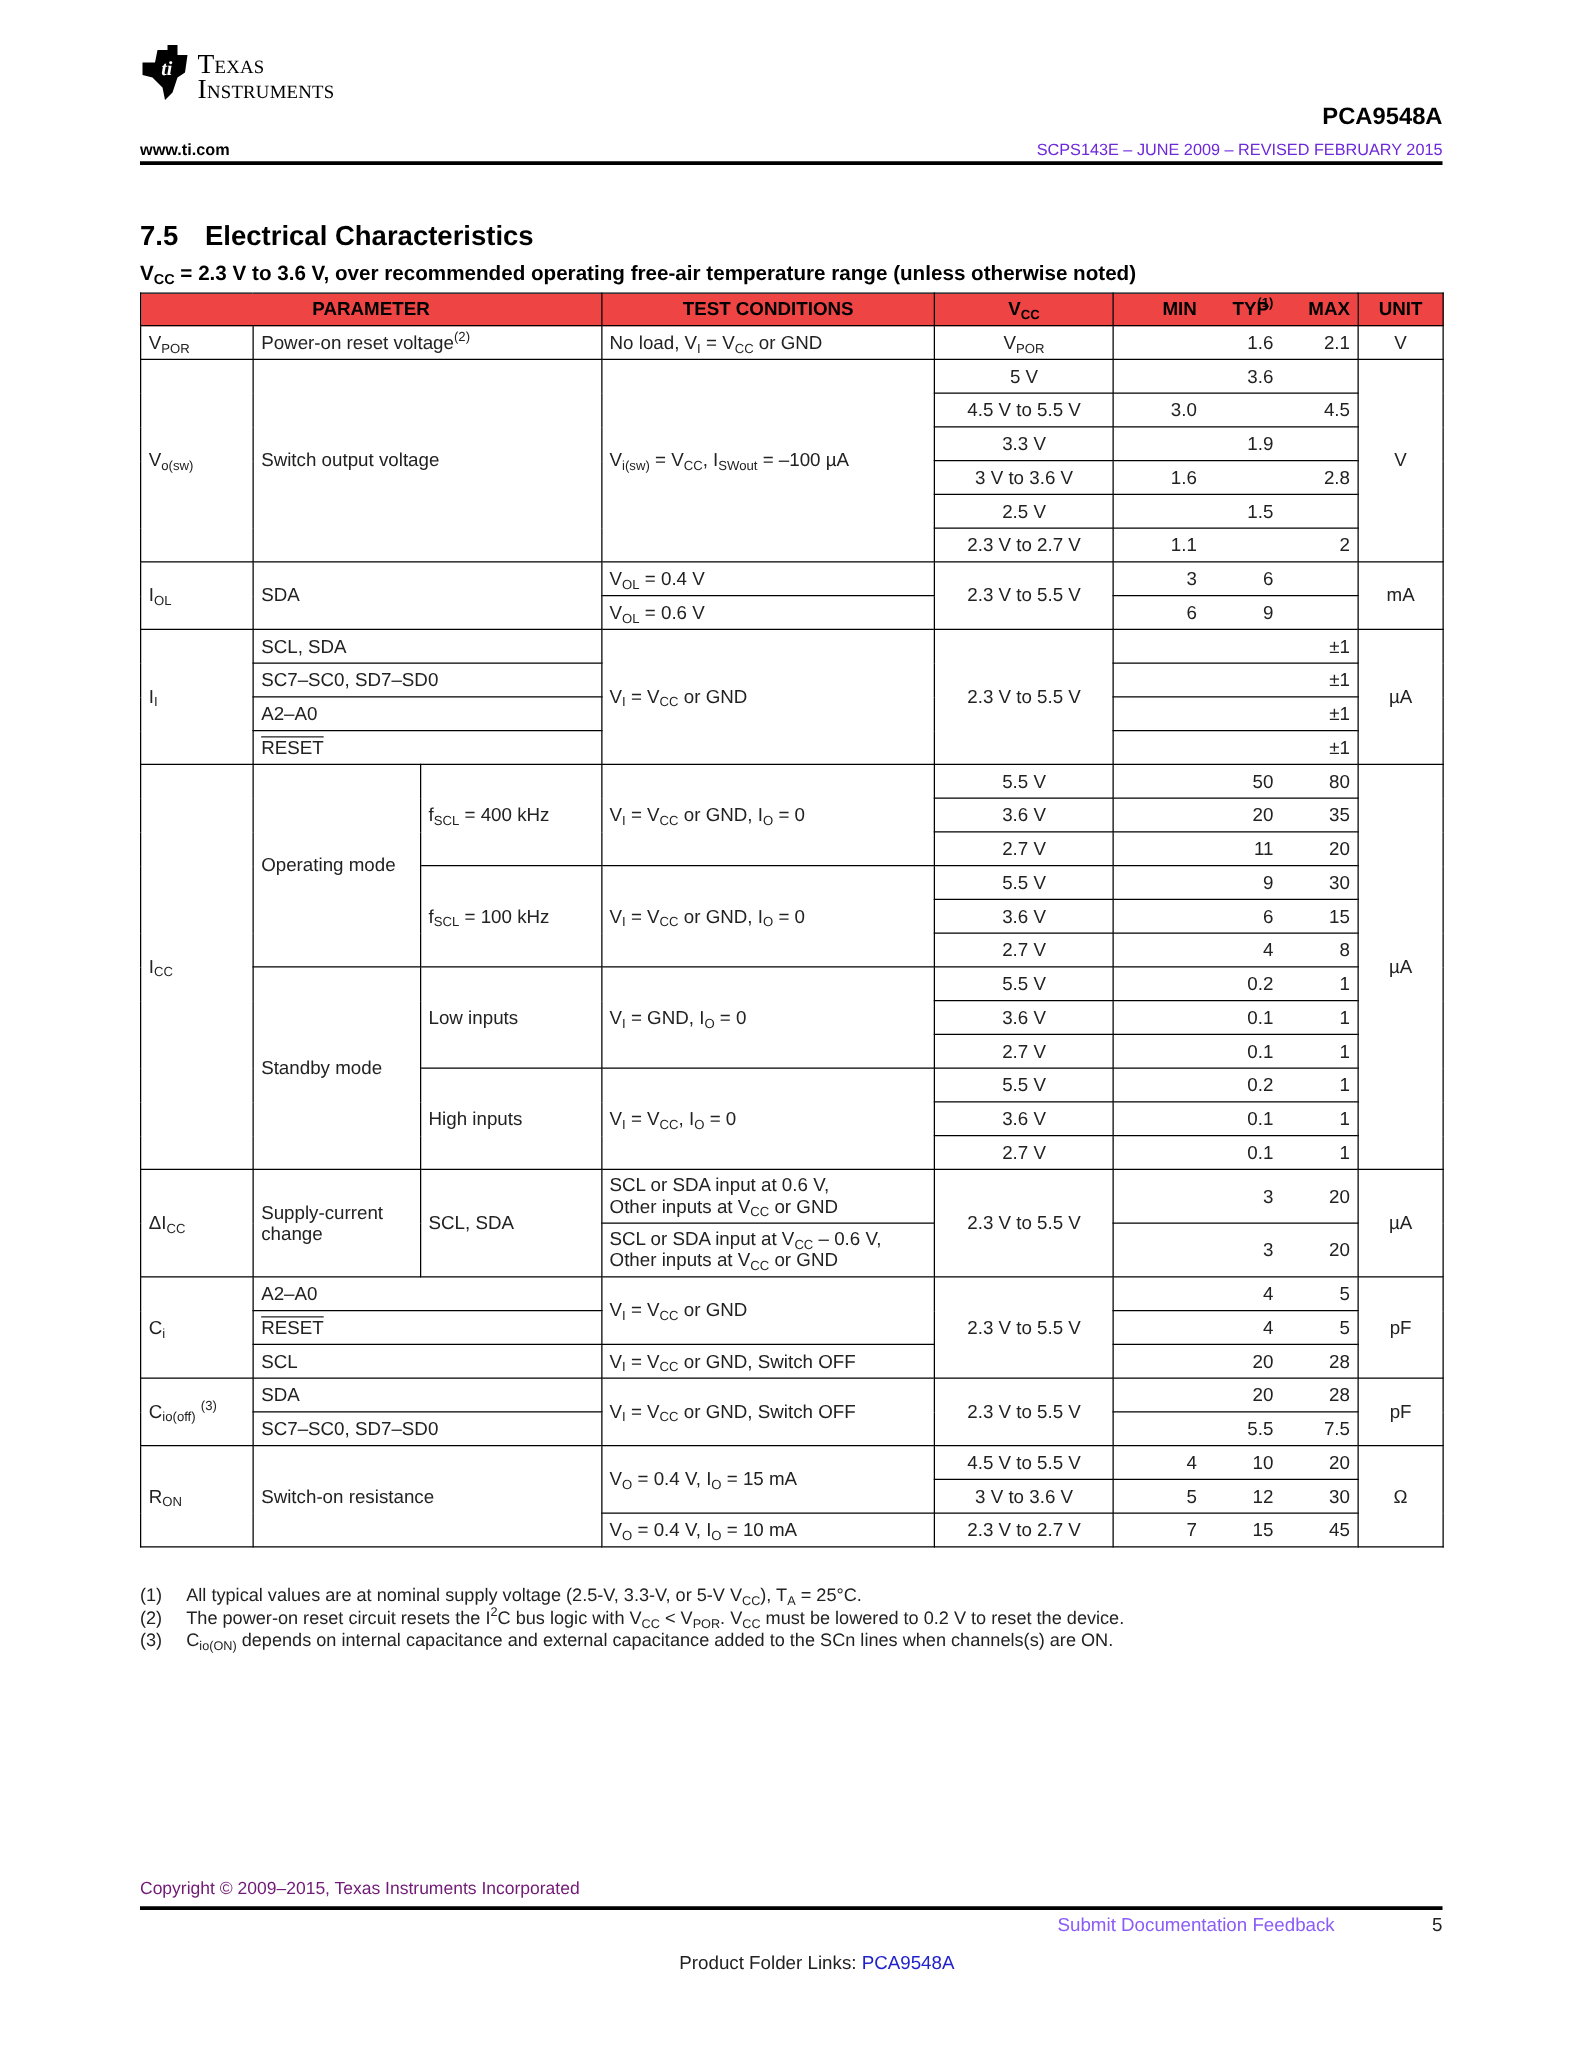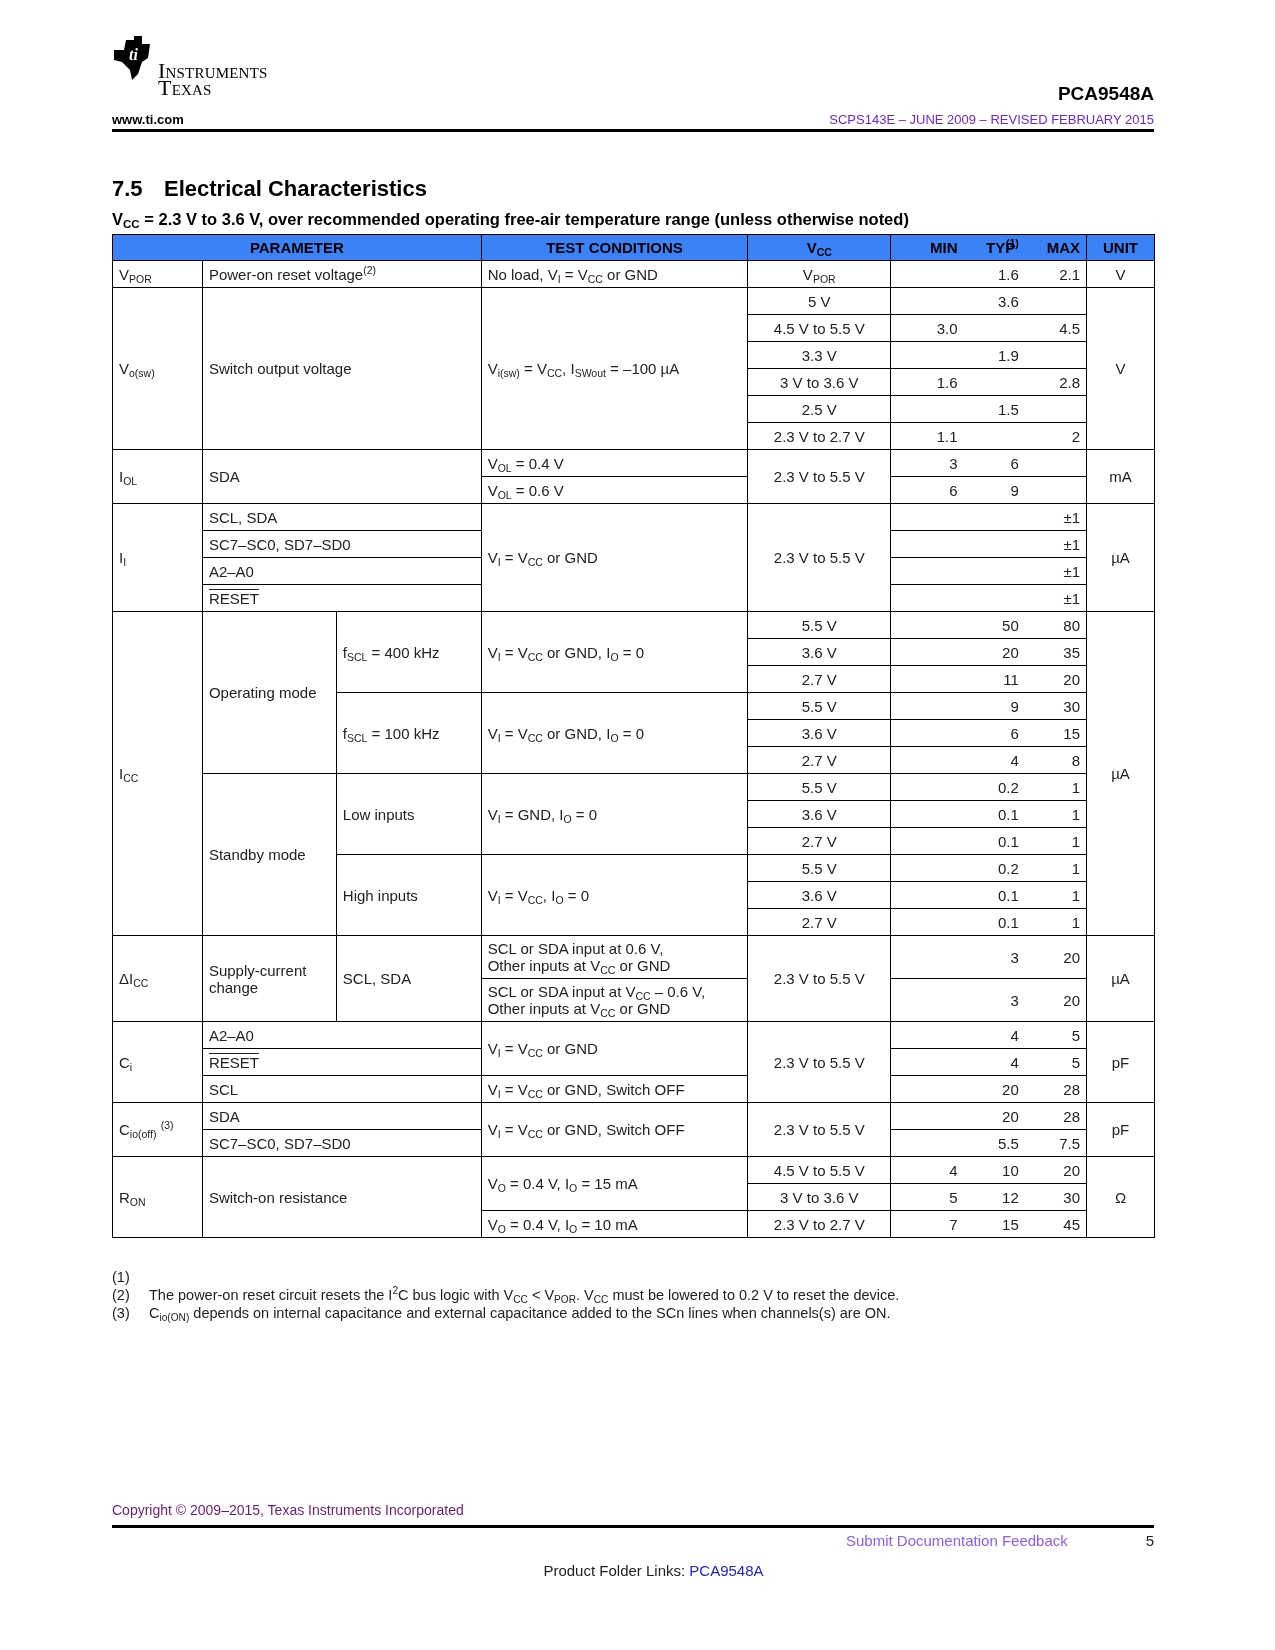--- a/index.html
+++ b/index.html
@@ -2,38 +2,38 @@
 <html><head>
 <meta charset="utf-8">
 <style>
   html, body { margin:0; padding:0; background:#fff; }
   body { width:1275px; height:1650px; position:relative; overflow:hidden;
          font-family:"Liberation Sans", sans-serif; color:#000; }
   .abs { position:absolute; }
   .logo { left:112px; top:36px; width:200px; height:50px; }
   .logo svg { position:absolute; left:0; top:0; }
   .logo .t1, .logo .t2 { position:absolute; left:46px; font-family:"Liberation Serif", serif; font-size:22px; letter-spacing:0.2px; line-height:1; }
-  .logo .t1 { top:4px;margin-top:37px; }
+  .logo .t1 { top:4px; }
   .logo .t2 { top:24px; }
   .site { left:112px; top:112px; font-size:13px; font-weight:bold; }
   .partno { right:121px; top:83px; font-size:19px; font-weight:bold; }
   .docrev { right:121px; top:112px; font-size:13px; color:#6d28d9; }
   .rule-top { left:112px; top:129px; width:1042px; height:3px; background:#000; }
   .section-title { left:112px; top:176px; font-size:22px; font-weight:bold; }
   .section-title .num { display:inline-block; width:52px; }
   .cond { left:112px; top:210px; font-size:16.5px; font-weight:bold; }
   sub, sup { font-size:0.7em; line-height:0; }
   sub { vertical-align:-0.3em; }
   sup { vertical-align:0.6em; }
   .ov { text-decoration:overline; }
 
   table.ec { position:absolute; left:112px; top:234px; width:1043px; border-collapse:collapse;
              font-size:15px; color:#222; }
   table.ec td, table.ec th { border:1px solid #000; padding:0 6px; height:26px; line-height:17px; }
-  table.ec th { background:#3b82f6; font-weight:bold; font-size:15px; color:#000; height:25px;margin-left:32px; }
+  table.ec th { background:#ef4444; font-weight:bold; font-size:15px; color:#000; height:25px;margin-left:32px; }
   table.ec td.c { text-align:center; }
   table.ec td.r { text-align:right; }
   .mtm { display:flex; justify-content:space-between; }
   .mtm span { display:inline-block; width:33%; text-align:right; }
   .mtm span.min { text-align:right; }
 
   .notes { left:112px; top:1268px; font-size:14.5px; color:#222; line-height:18px; }
   .notes .n { display:flex; }
   .notes .n .k { width:37px; }
 
@@ -472,20 +472,21 @@
             <span>45</span>
           </div>
         </td>
   </tr>
 </tbody>
   </table>
 
 <div class="abs notes">
   <div class="n">
       <span class="k">(1)</span>
+      <span>All typical values are at nominal supply voltage (2.5-V, 3.3-V, or 5-V V<sub>CC</sub>), T<sub>A</sub> = 25°C.</span>
     </div>
   <div class="n">
       <span class="k">(2)</span>
       <span>The power-on reset circuit resets the I<sup>2</sup>C bus logic with V<sub>CC</sub> &lt; V<sub>POR</sub>. V<sub>CC</sub> must be lowered to 0.2 V to reset the device.</span>
     </div>
   <div class="n">
       <span class="k">(3)</span>
       <span>C<sub>io(ON)</sub> depends on internal capacitance and external capacitance added to the SCn lines when channels(s) are ON.</span>
     </div>
 </div>

